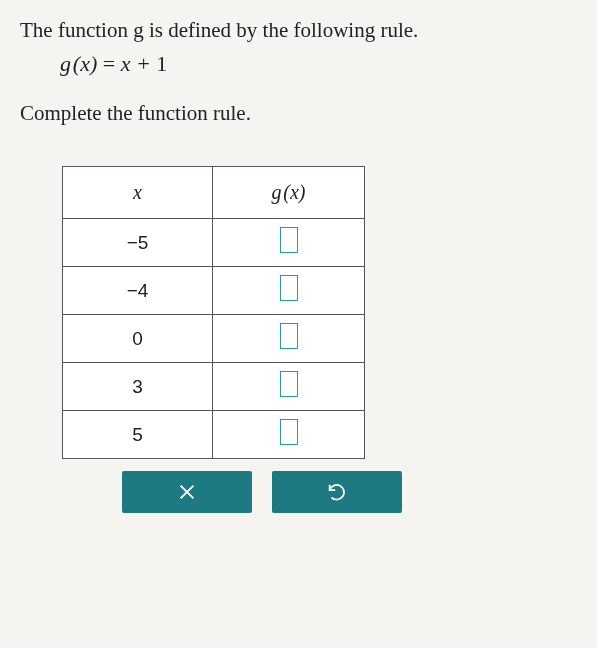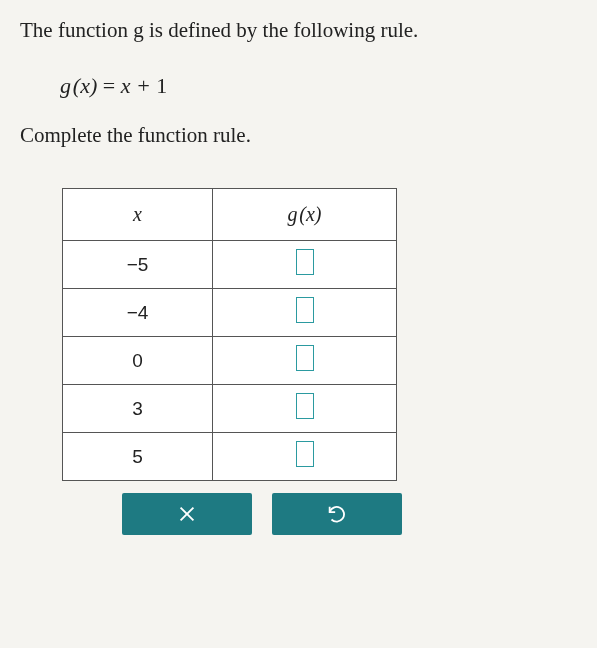--- a/index.html
+++ b/index.html
@@ -11,21 +11,21 @@
       font-family: Georgia, 'Times New Roman', serif;
       background: #f5f4f0;
       width: 597px;
       height: 648px;
       padding: 16px 20px;
       color: #222;
     }
     .intro-text {
       font-size: 21px;
       line-height: 1.4;
-      margin-bottom: 28px;
+      margin-bottom: 6px;
     }
     .formula {
       font-size: 22px;
       margin-left: 40px;
       margin-bottom: 24px;
       font-style: italic;
       font-family: 'Times New Roman', serif;
     }
     .formula .upright {
       font-style: normal;
@@ -51,21 +51,21 @@
       font-weight: normal;
       font-style: italic;
       font-size: 20px;
       font-family: 'Times New Roman', serif;
       height: 52px;
     }
     th:first-child, td:first-child {
       width: 150px;
     }
     th:last-child, td:last-child {
-      width: 184px;
+      width: 152px;
     }
     td {
       font-size: 19px;
       font-family: Arial, sans-serif;
     }
     .input-box {
       display: inline-block;
       width: 18px;
       height: 26px;
       border: 1.5px solid #2b9aa0;

